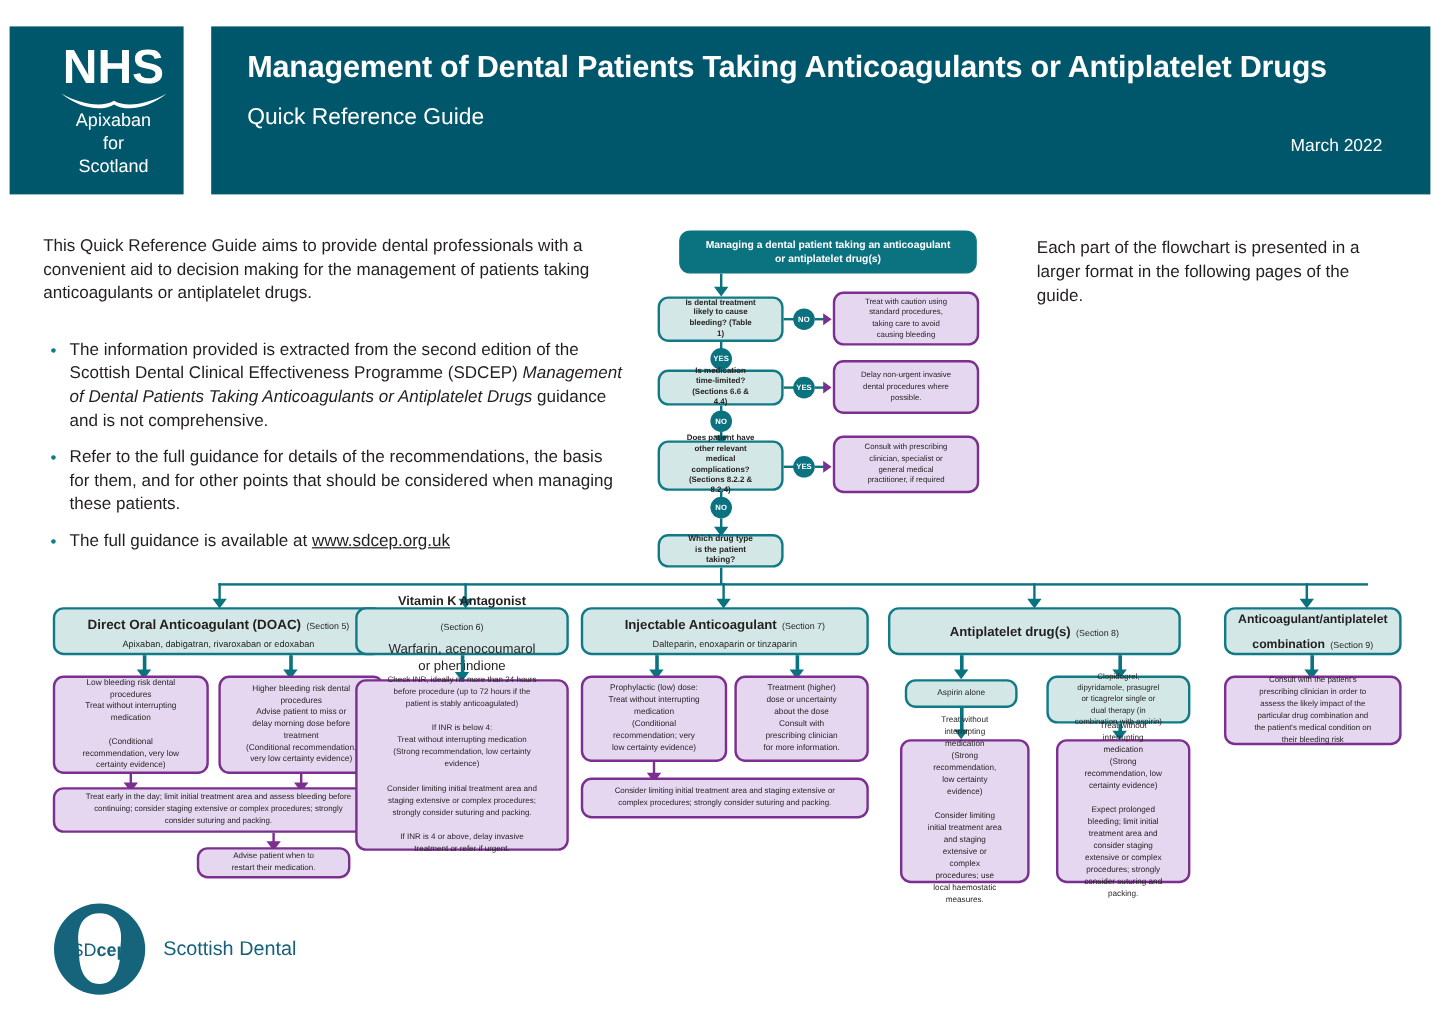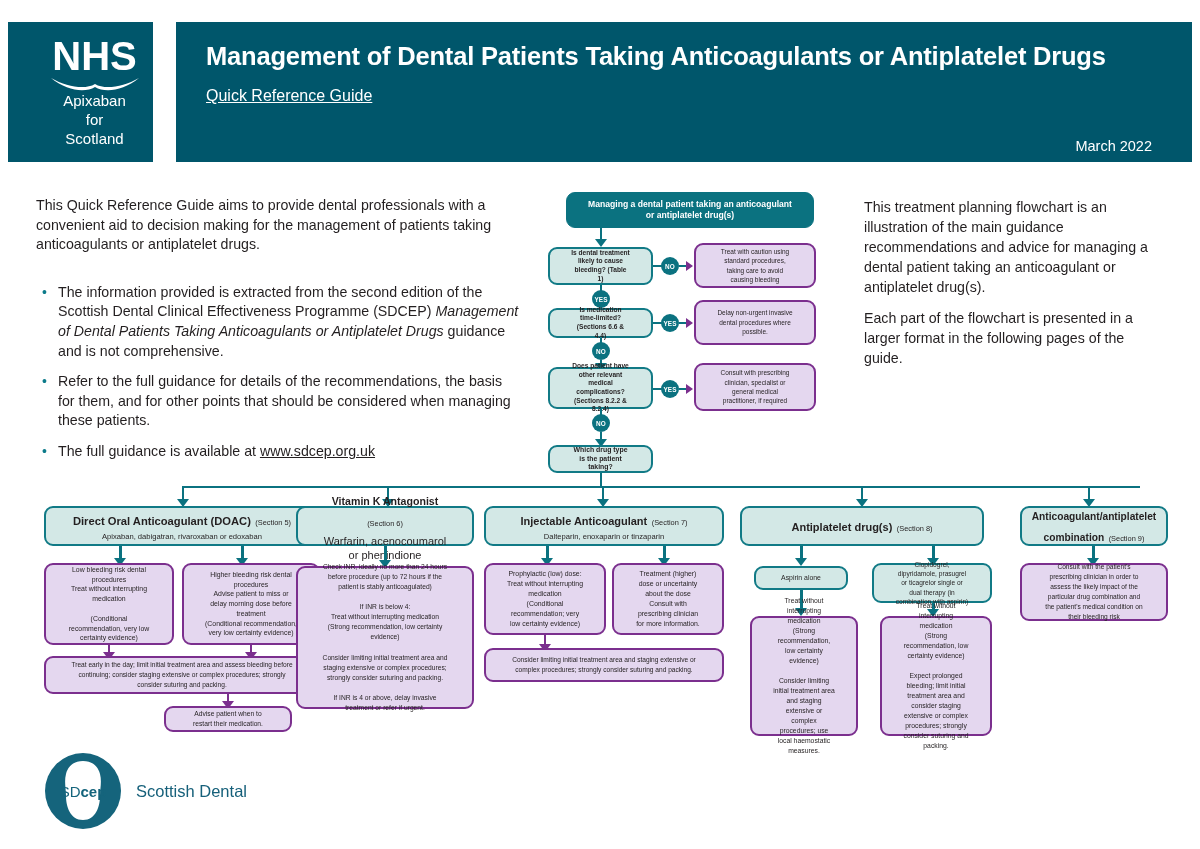--- a/index.html
+++ b/index.html
@@ -22,22 +22,22 @@
   .nhs-logo { font-size: 40px; font-weight: bold; letter-spacing: 0px; line-height: 1;
     font-family: "Liberation Sans", sans-serif; }
   .nhs-swoosh { width: 92px; height: 14px; margin-top: 1px; }
   .nhs-sub { font-size: 15px; line-height: 1.12; text-align: center; margin-top: 2px; }
 
   .title-block {
     position: absolute; left: 176px; top: 0; width: 1016px; height: 140px;
     background: #00566b; color: #fff; padding: 20px 26px 12px 30px;
   }
   .title-main { font-size: 25.5px; font-weight: bold; letter-spacing: -0.2px; }
-  .title-sub { font-size: 16px; margin-top: 16px; font-weight: normal; text-decoration: underline; }
-  .title-date { position: absolute; right: 40px; bottom: 8px; font-size: 14.5px; }
+  .title-sub { font-size: 19px; margin-top: 16px; font-weight: normal; }
+  .title-date { position: absolute; right: 40px; bottom: 32px; font-size: 14.5px; }
 
   
   .intro-left { position: absolute; left: 36px; top: 196px; width: 485px;
     font-size: 14.2px; line-height: 1.38; color: #231f20; }
   .intro-left p.lead { margin-bottom: 28px; }
   .bullets { list-style: none; }
   .bullets li { position: relative; padding-left: 22px; margin-bottom: 11px; }
   .bullets li .dot { position: absolute; left: 6px; top: 0px; color: #0c7b8a; font-size: 14px; }
   .bullets i { font-style: italic; }
   .link { text-decoration: underline; color: #231f20; }
@@ -118,21 +118,20 @@
         <span>Refer to the full guidance for details of the recommendations, the basis for them, and for other points that should be considered when managing these patients.</span>
       </li>
       <li>
         <span class="dot">•</span>
         <span>The full guidance is available at </span><a class="link" href="#">www.sdcep.org.uk</a>
       </li>
     </ul>
   </div>
 
   <div class="intro-right">
-    <p>This treatment planning flowchart is an illustration of the main guidance recommendations and advice for managing a dental patient taking an anticoagulant or antiplatelet drug(s).</p>
     <p>Each part of the flowchart is presented in a larger format in the following pages of the guide.</p>
   </div>
 
   <div class="flow">
 
     <div class="node n-teal-solid" style="left:566px; top:192px; width:248px; height:36px; font-size:8.6px; line-height:1.25;">Managing a dental patient taking an anticoagulant or antiplatelet drug(s)</div>
     <div class="conn" style="left:600px; top:228px; width:2px; height:12px;"></div>
     <div class="arrow-d" style="left:595px; top:239px;"></div>
 
     <div class="node n-teal-light" style="left:548px; top:247px; width:105px; height:38px; font-size:6.6px; line-height:1.32; font-weight:bold;">Is dental treatment likely to cause bleeding? (Table 1)</div>

